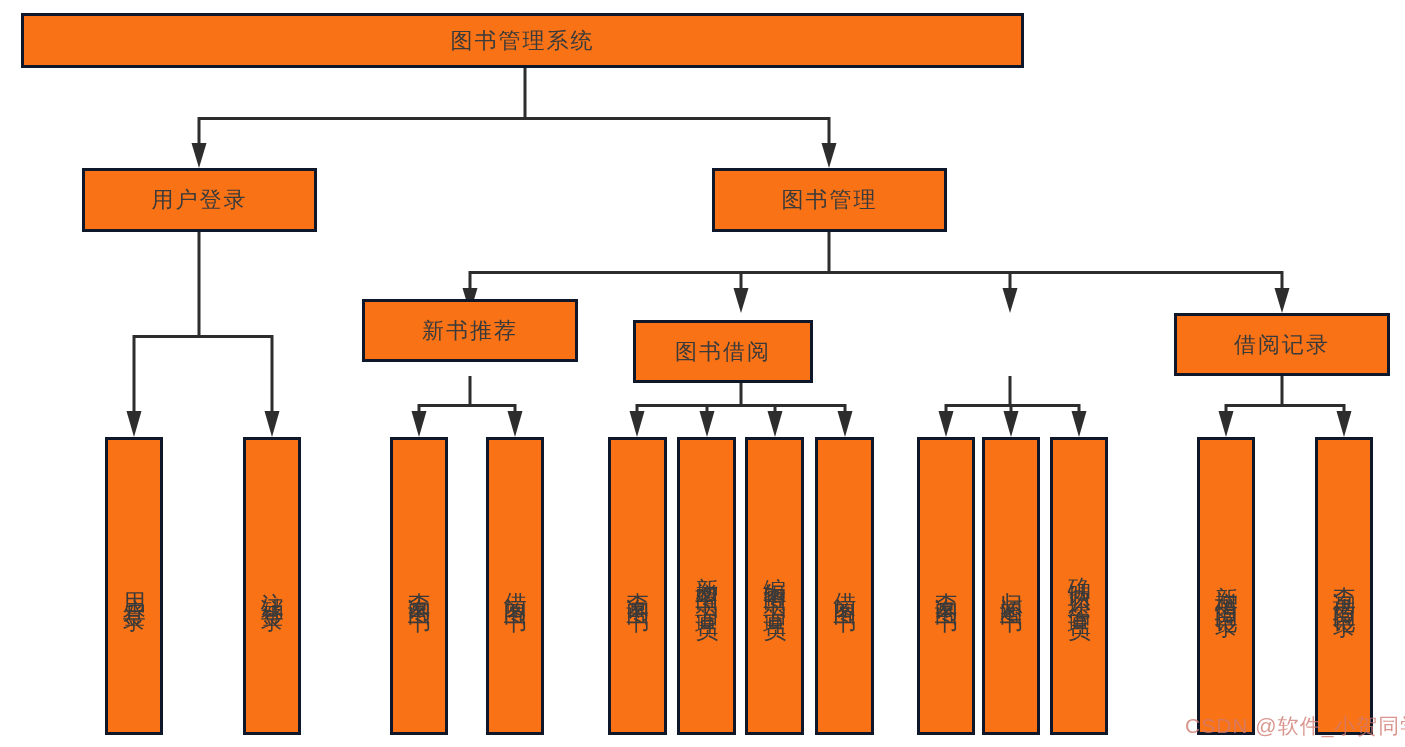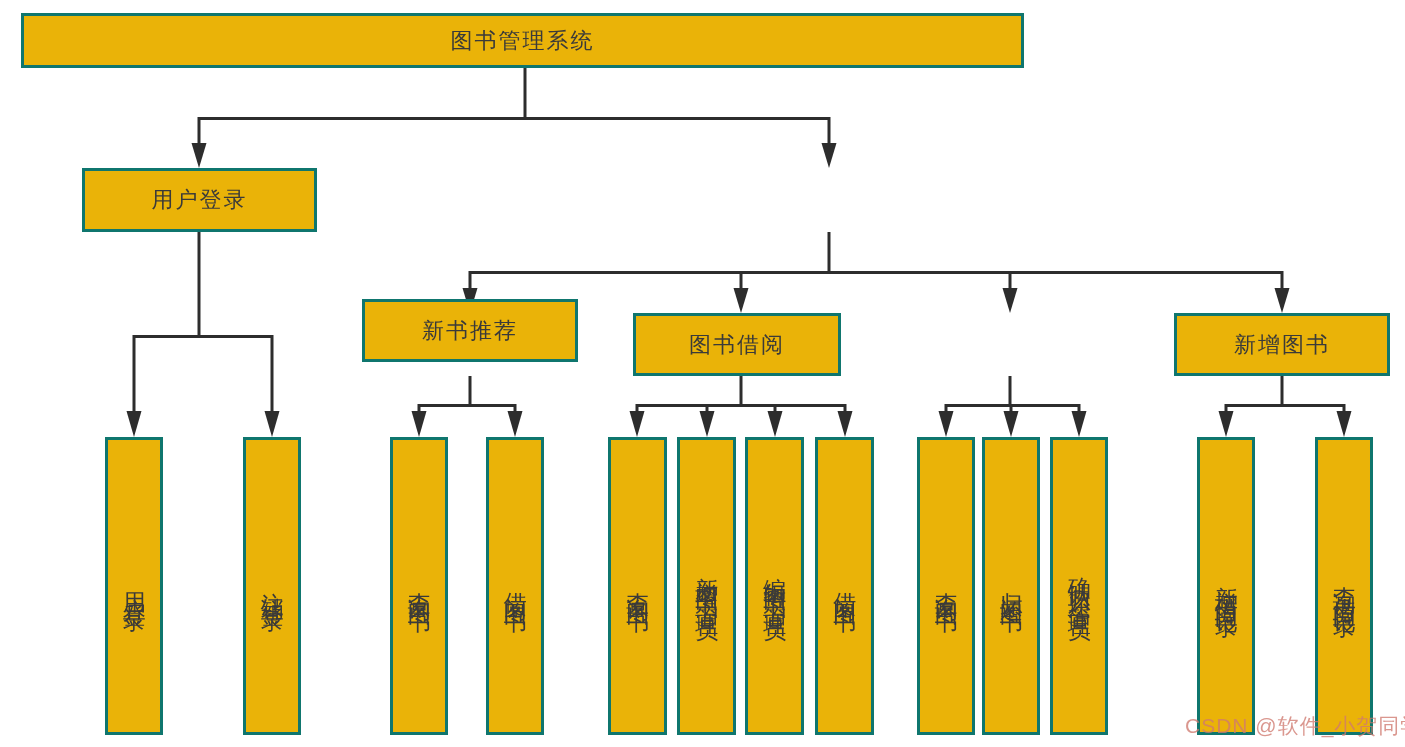--- a/index.html
+++ b/index.html
@@ -6,22 +6,22 @@
   #canvas{
     position:relative;
     width:1405px;height:747px;
     background:#ffffff;
     font-family:"Liberation Sans", sans-serif;
     overflow:hidden;
   }
   #edges{position:absolute;left:0;top:0;width:1405px;height:747px;}
   .node{
     position:absolute;
-    background:#eab308;
-    border:3px solid #0f766e;
+    background:#f97316;
+    border:3px solid #0f172a;
     box-sizing:border-box;
     display:flex;align-items:center;justify-content:center;
     z-index:2;
   }
   .node span{color:#3a3a3a;}
   .h span{font-size:22px;letter-spacing:2px;white-space:nowrap;}
   .v span{
     writing-mode:vertical-rl;
     text-orientation:mixed;
     font-size:23px;
@@ -96,29 +96,32 @@
     </g>
   </svg>
 
   <div class="node h" style="left:21px;top:13px;width:1003px;height:55px">
     <span>图书管理系统</span>
   </div>
 
   <div class="node h" style="left:82px;top:168px;width:235px;height:64px">
     <span>用户登录</span>
   </div>
+  <div class="node h" style="left:712px;top:168px;width:235px;height:64px">
+    <span>图书管理</span>
+  </div>
 
   <div class="node h" style="left:362px;top:299px;width:216px;height:63px">
     <span>新书推荐</span>
   </div>
-  <div class="node h" style="left:633px;top:313px;width:208px;height:63px">
+  <div class="node h" style="left:633px;top:320px;width:180px;height:63px">
     <span>图书借阅</span>
   </div>
   <div class="node h" style="left:1174px;top:313px;width:216px;height:63px">
-    <span>新增图书</span>
+    <span>借阅记录</span>
   </div>
 
   <div class="node v" style="left:105px;top:437px;width:58px;height:298px">
     <span>用户登录</span>
   </div>
   <div class="node v" style="left:243px;top:437px;width:58px;height:298px">
     <span>注销登录</span>
   </div>
 
   <div class="node v" style="left:390px;top:437px;width:58px;height:298px">

